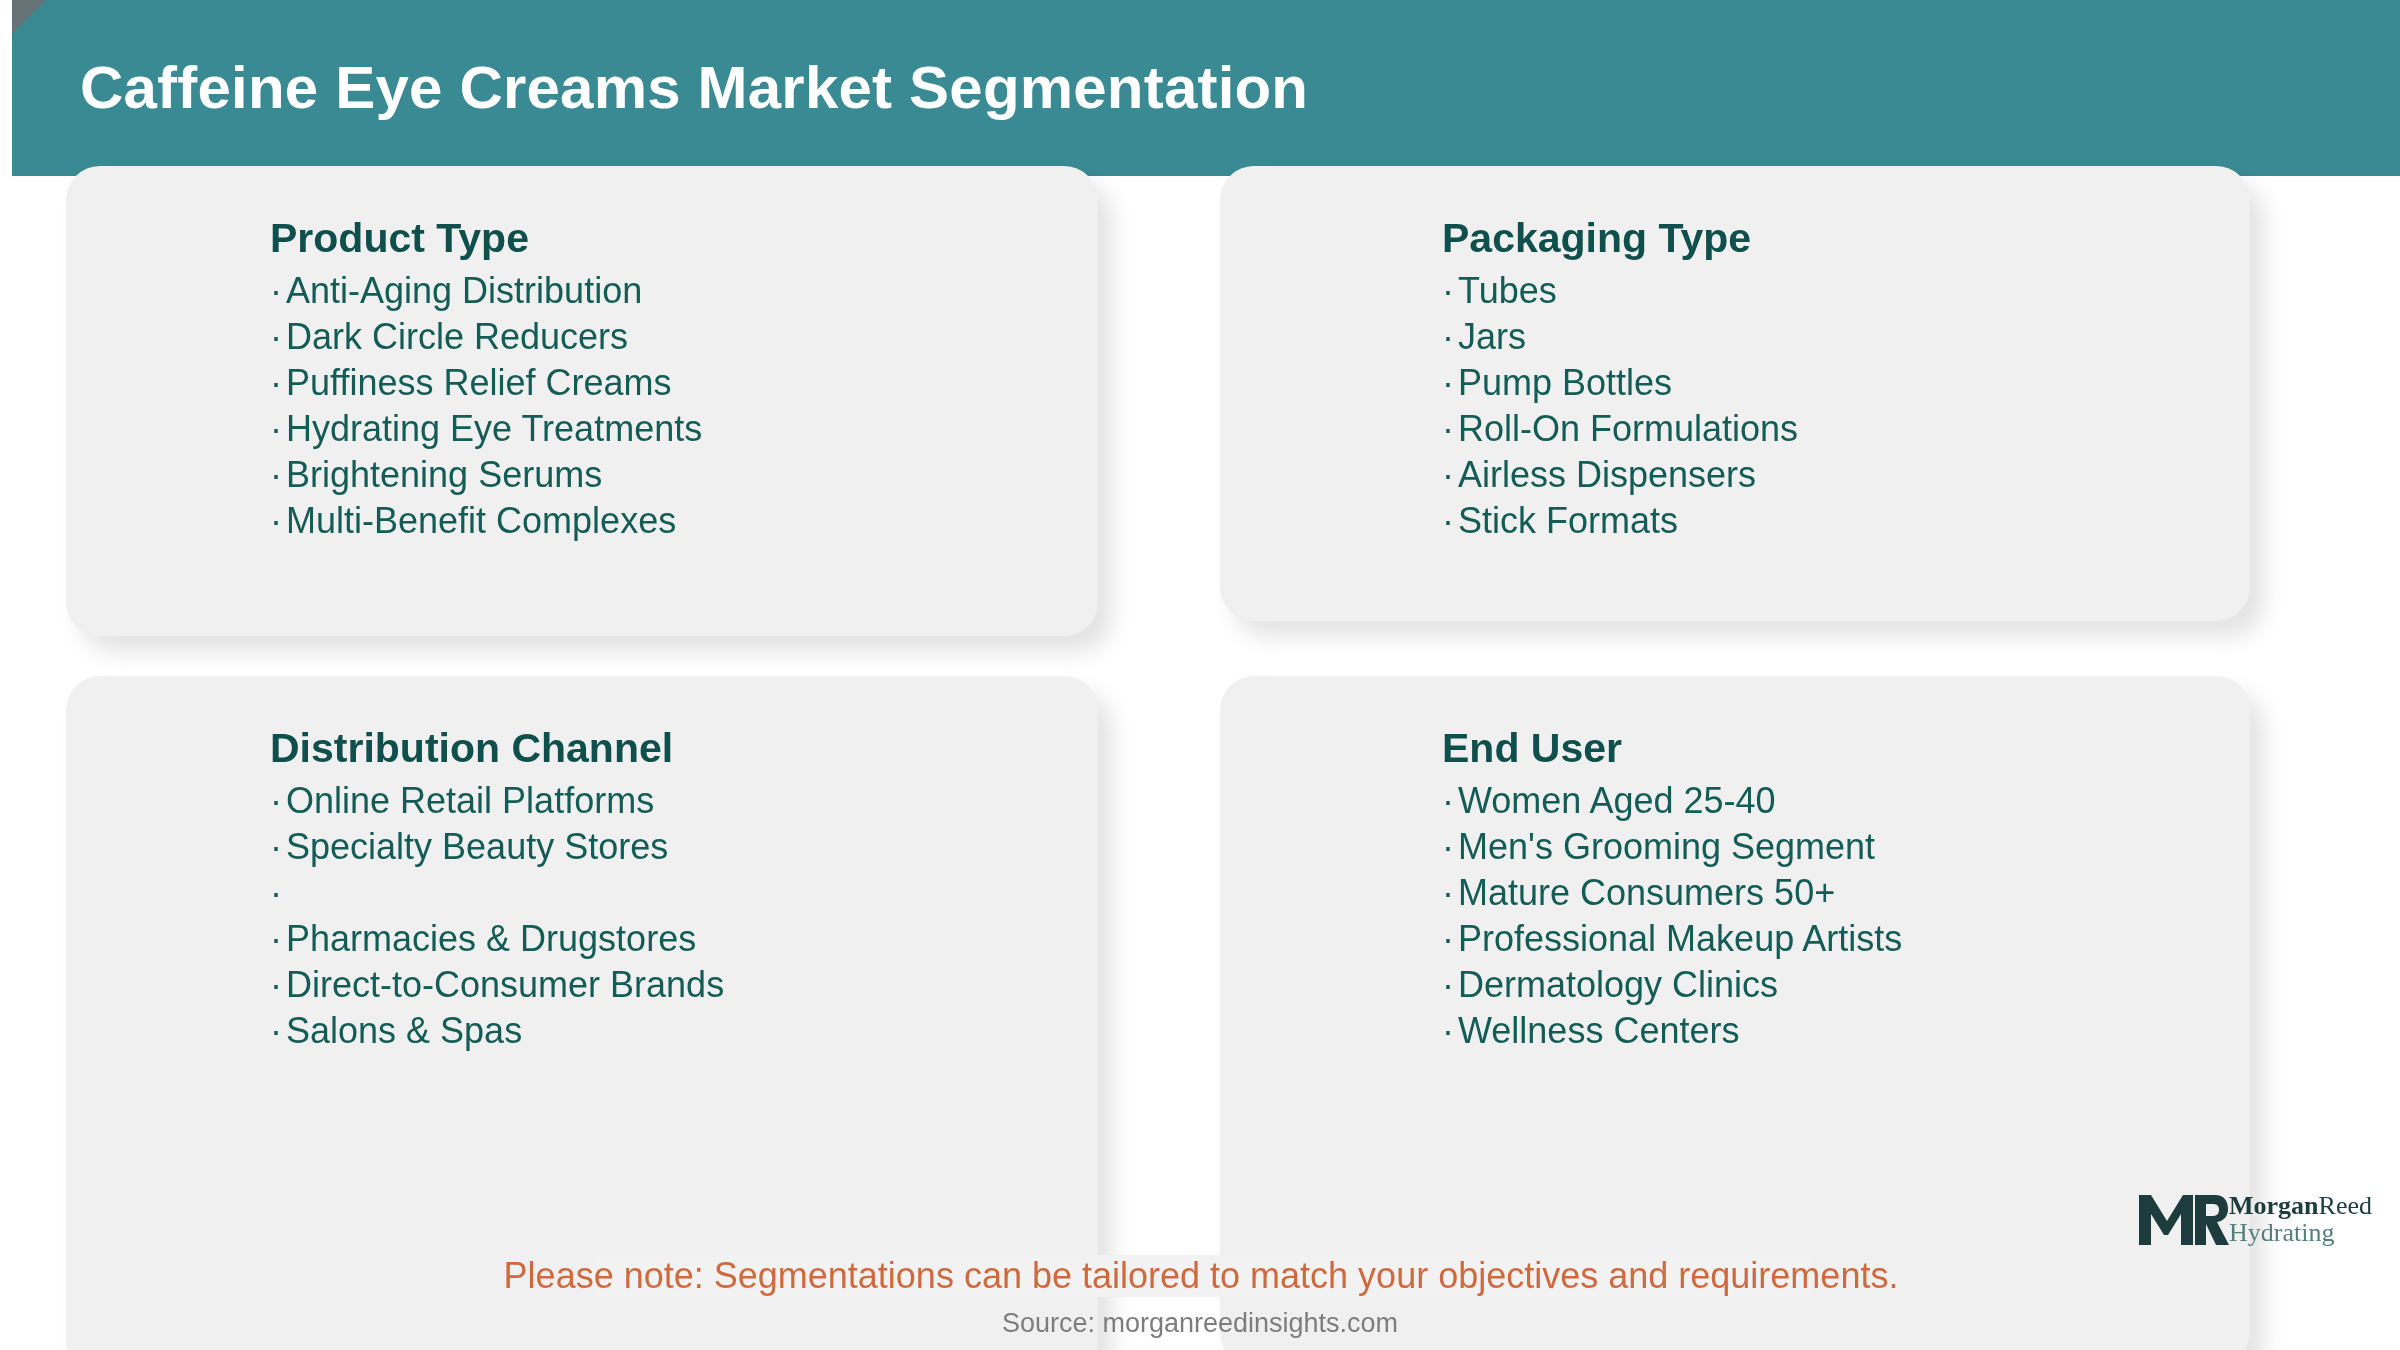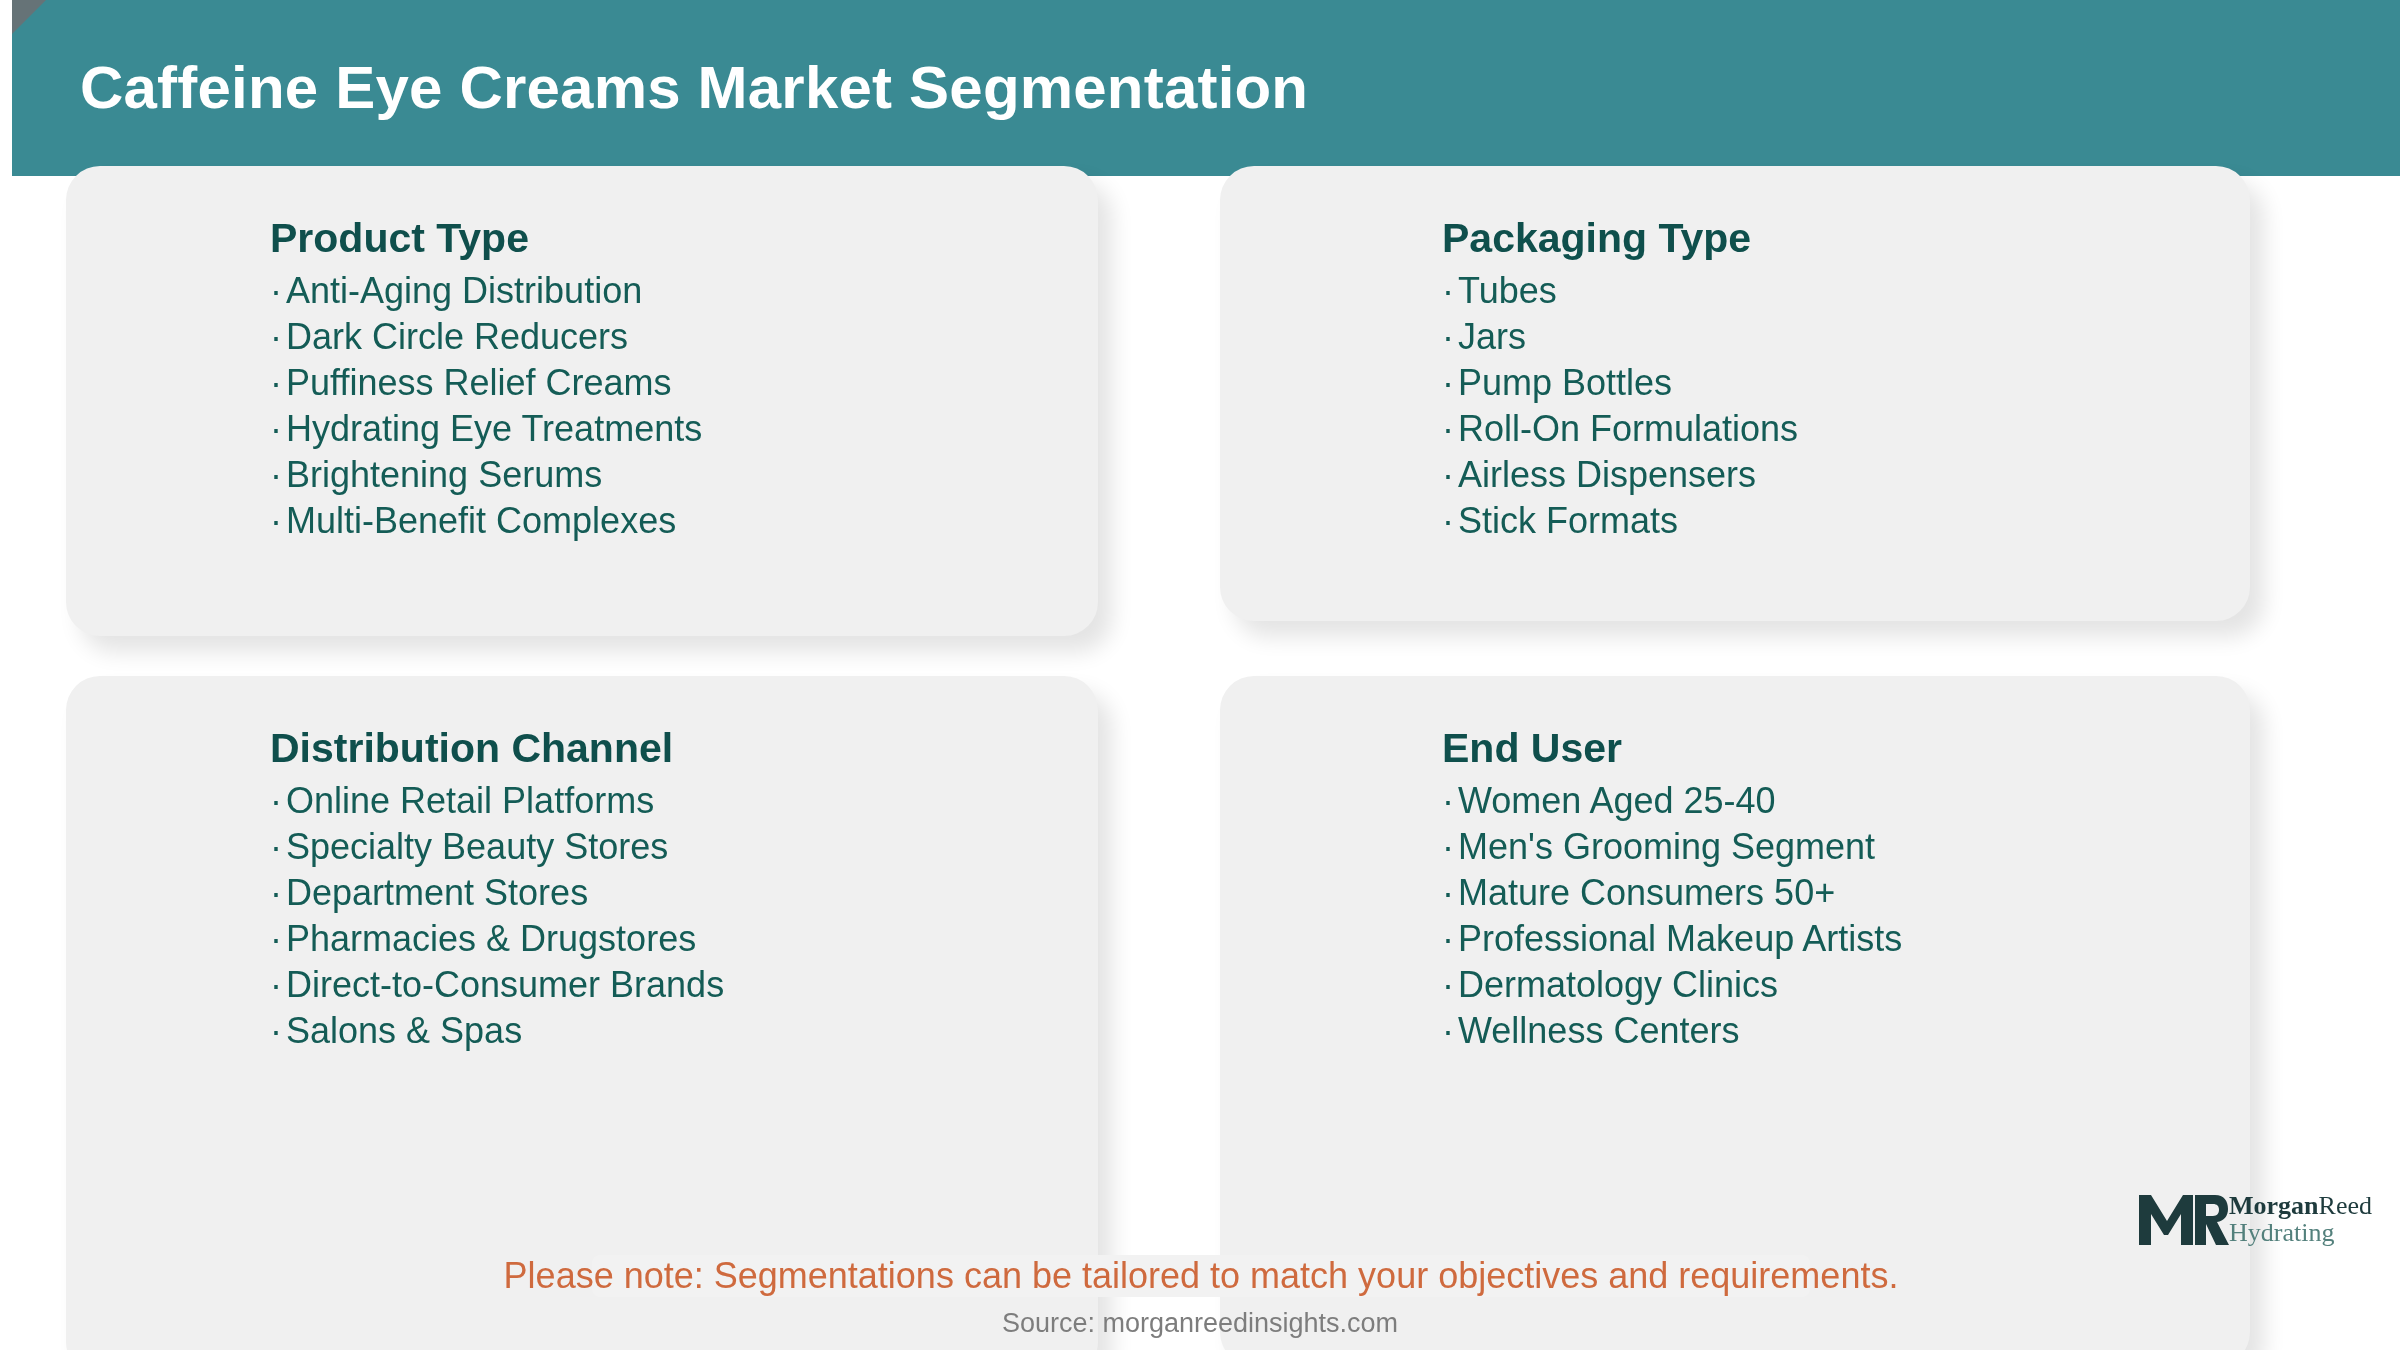--- a/index.html
+++ b/index.html
@@ -251,21 +251,20 @@
         <li>
             <span class="bullet-dot">·</span>
             <span class="item-label">Online Retail Platforms</span>
           </li>
         <li>
             <span class="bullet-dot">·</span>
             <span class="item-label">Specialty Beauty Stores</span>
           </li>
         <li>
             <span class="bullet-dot">·</span>
-            <span class="item-label">Department Stores</span>
           </li>
         <li>
             <span class="bullet-dot">·</span>
             <span class="item-label">Pharmacies &amp; Drugstores</span>
           </li>
         <li>
             <span class="bullet-dot">·</span>
             <span class="item-label">Direct-to-Consumer Brands</span>
           </li>
         <li>

